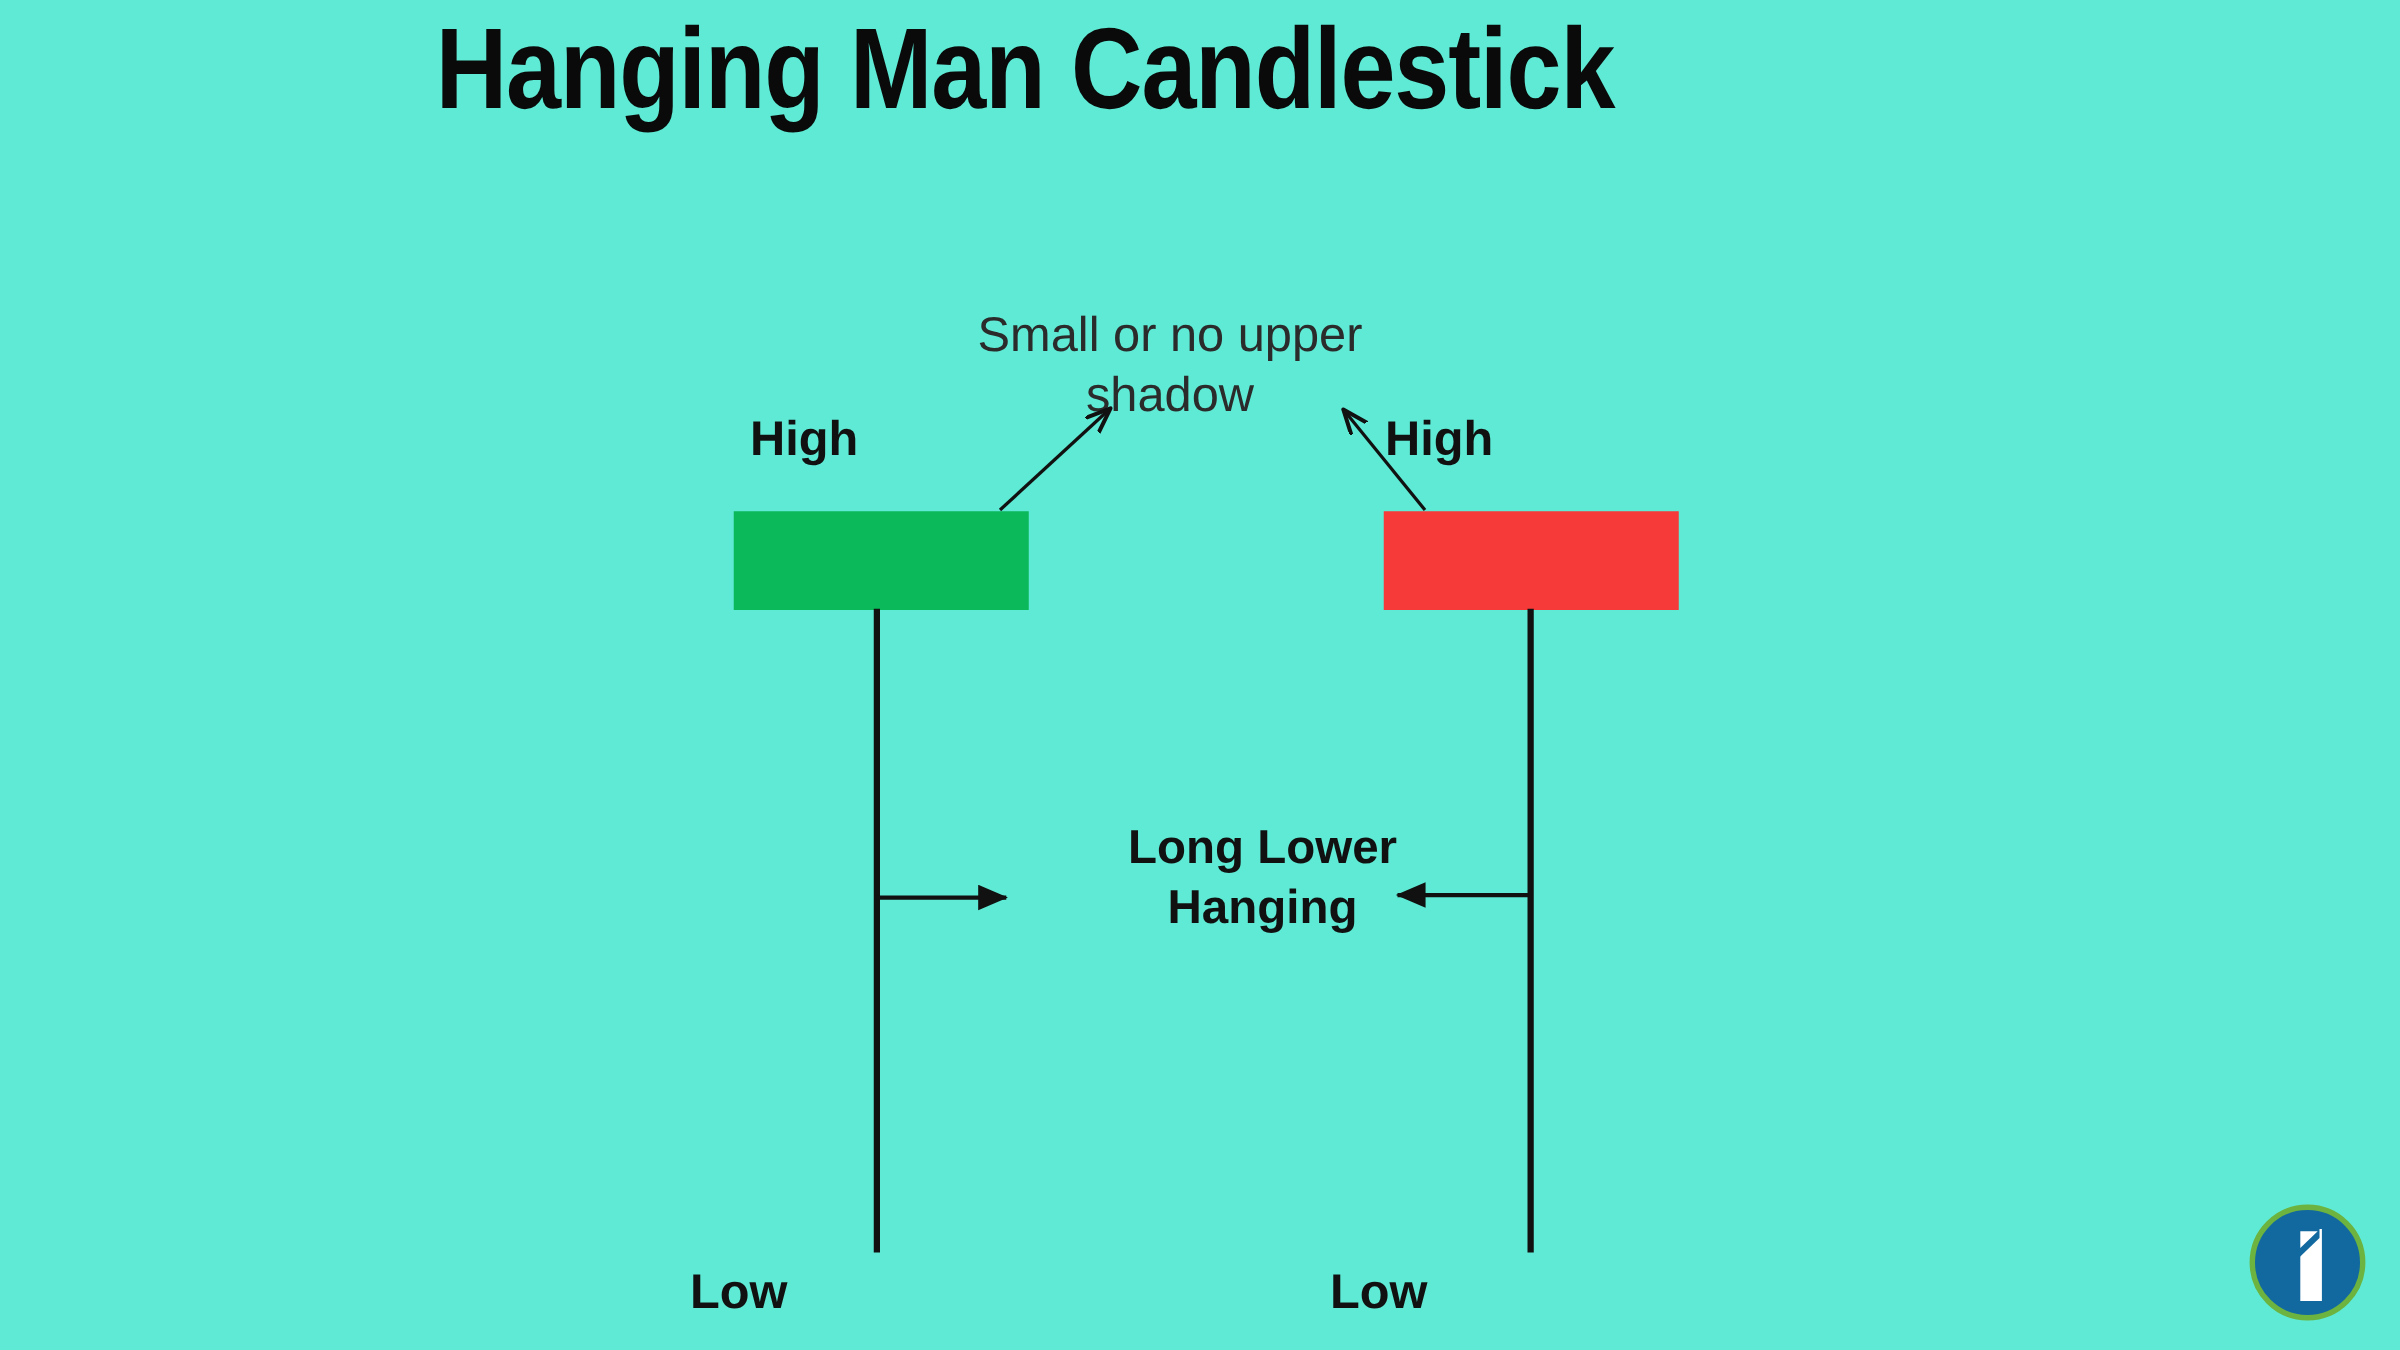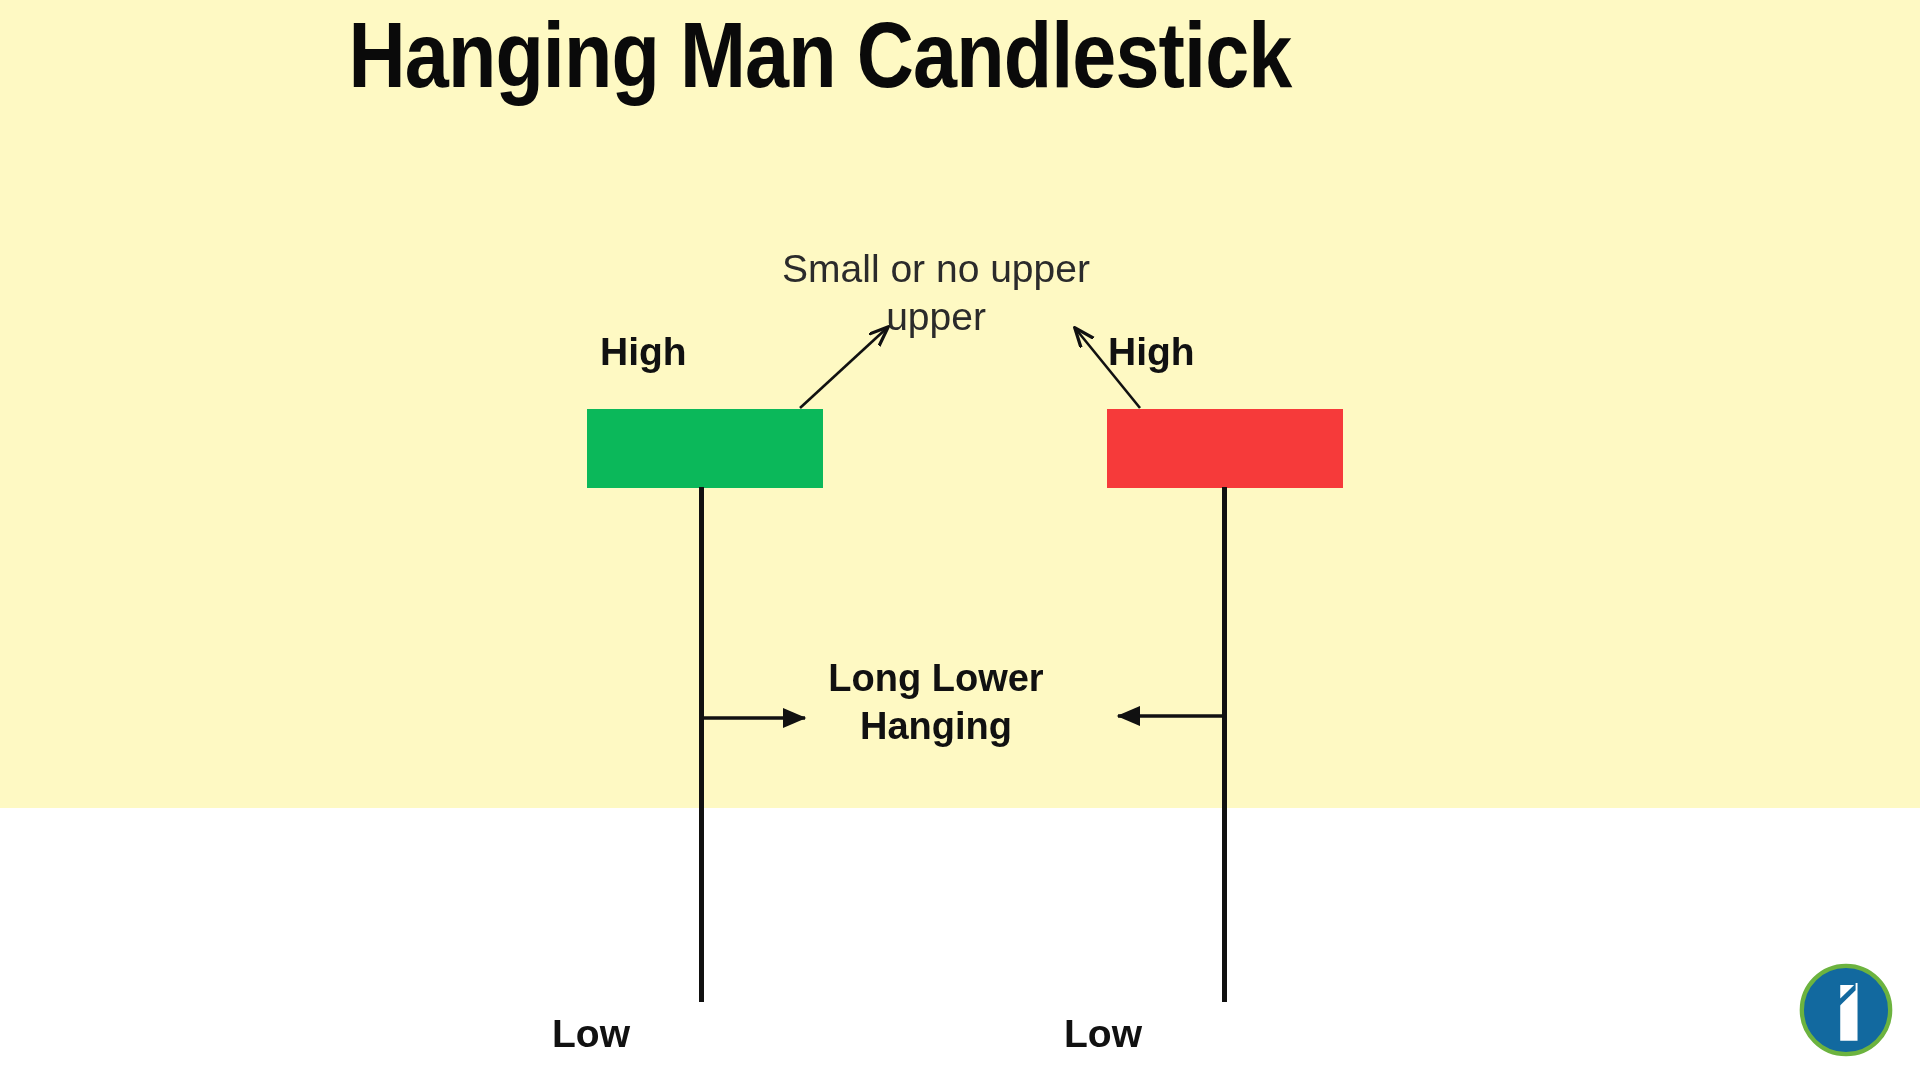--- a/index.html
+++ b/index.html
@@ -10,22 +10,22 @@
   body {
     width: 1920px;
     height: 1080px;
     overflow: hidden;
     font-family: "Liberation Sans", sans-serif;
     color: #111111;
   }
   #canvas {
     position: relative;
     width: 1920px;
-    height: 808px;
-    background: #fef9c3;
+    height: 1080px;
+    background: #5eead4;
   }
 
   
   .title {
     position: absolute;
     left: 0;
     top: 6px;
     width: 1640px;
     text-align: center;
     font-family: "Liberation Sans Narrow", "Liberation Sans", sans-serif;
@@ -50,21 +50,21 @@
     line-height: 1.22;
     font-weight: 400;
     color: #2b2b2b;
   }
   .ann-upper .line2 {
     display: block;
   }
 
   .ann-lower {
     position: absolute;
-    left: 716px;
+    left: 790px;
     top: 655px;
     width: 440px;
     text-align: center;
     font-size: 38px;
     line-height: 1.26;
     font-weight: 700;
     color: #111111;
   }
   .ann-lower .line2 {
     display: block;
@@ -126,21 +126,21 @@
 </style>
 </head>
 <body>
 
 <div id="canvas">
 
   <div class="title">Hanging Man Candlestick</div>
 
   <div class="ann-upper">
     <span>Small or no upper</span>
-    <span class="line2">upper</span>
+    <span class="line2">shadow</span>
   </div>
 
   <div class="lbl lbl-high-left">High</div>
   <div class="lbl lbl-high-right">High</div>
 
   <div class="body-rect body-bull" style="background: rgb(11, 184, 90);"></div>
   <div class="body-rect body-bear" style="background: rgb(246, 58, 58);"></div>
 
   <div class="wick wick-left" style="background: rgb(17, 17, 17);"></div>
   <div class="wick wick-right" style="background: rgb(17, 17, 17);"></div>

